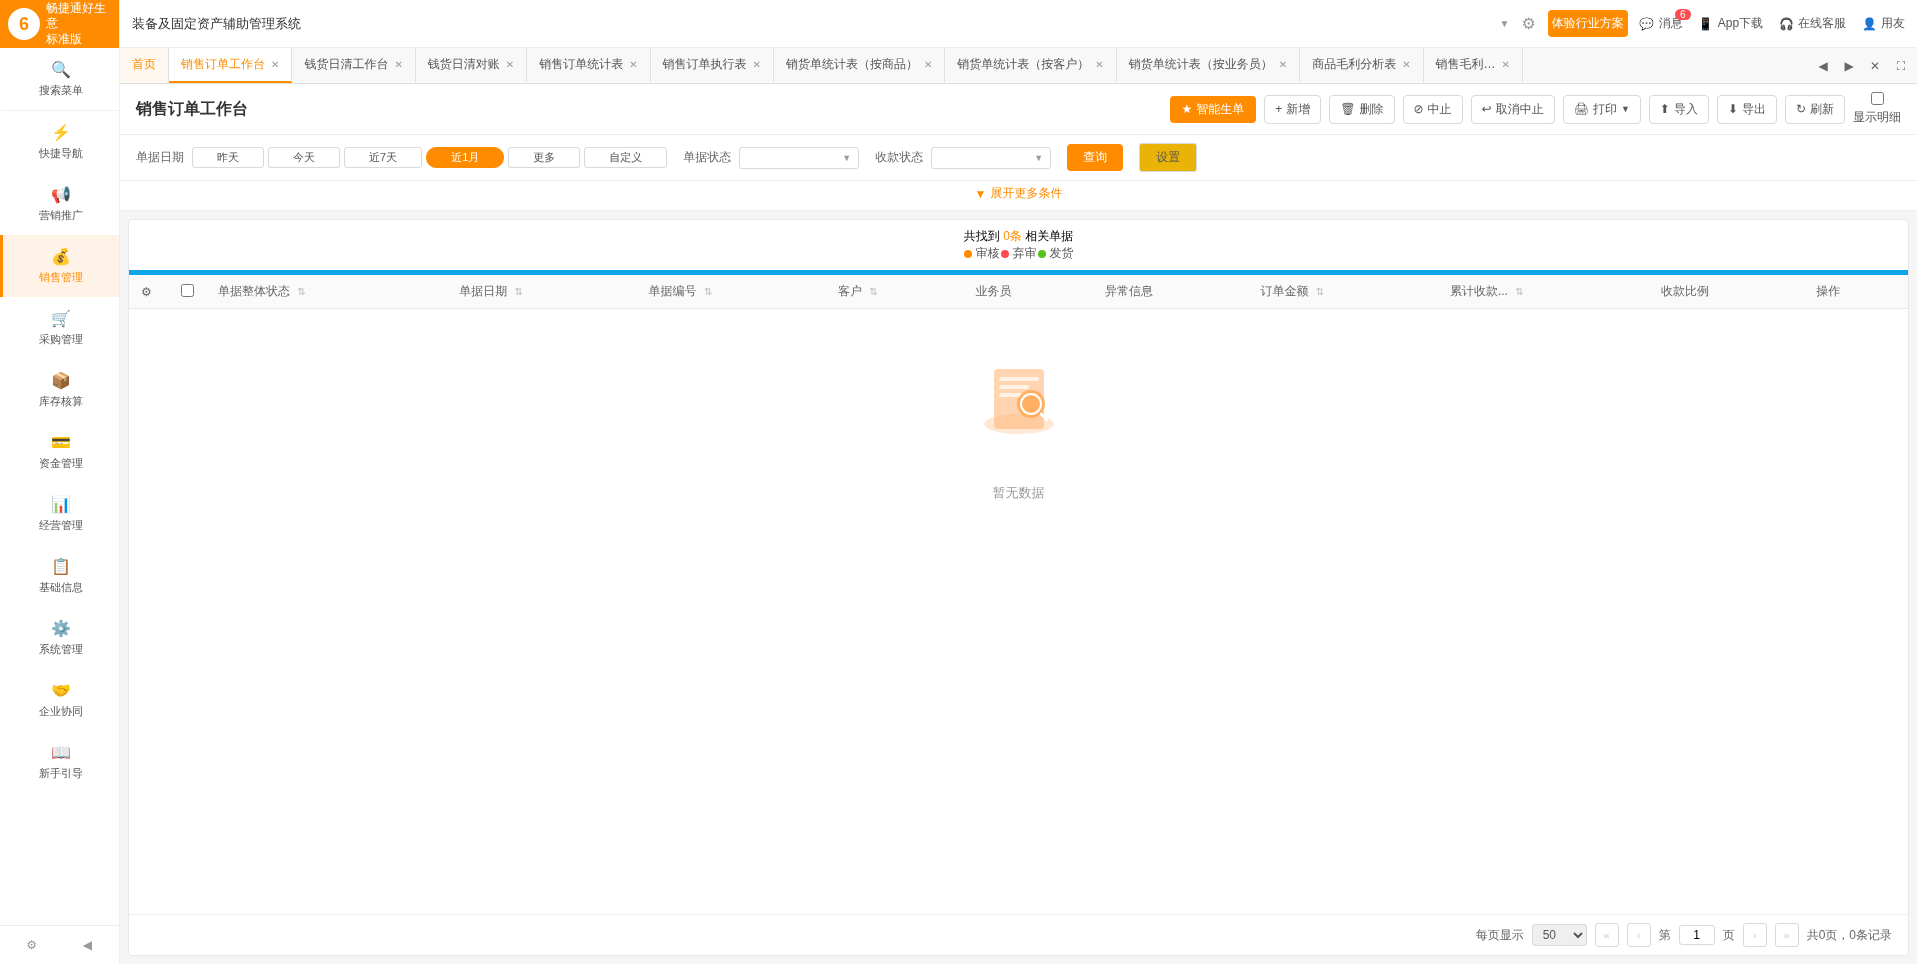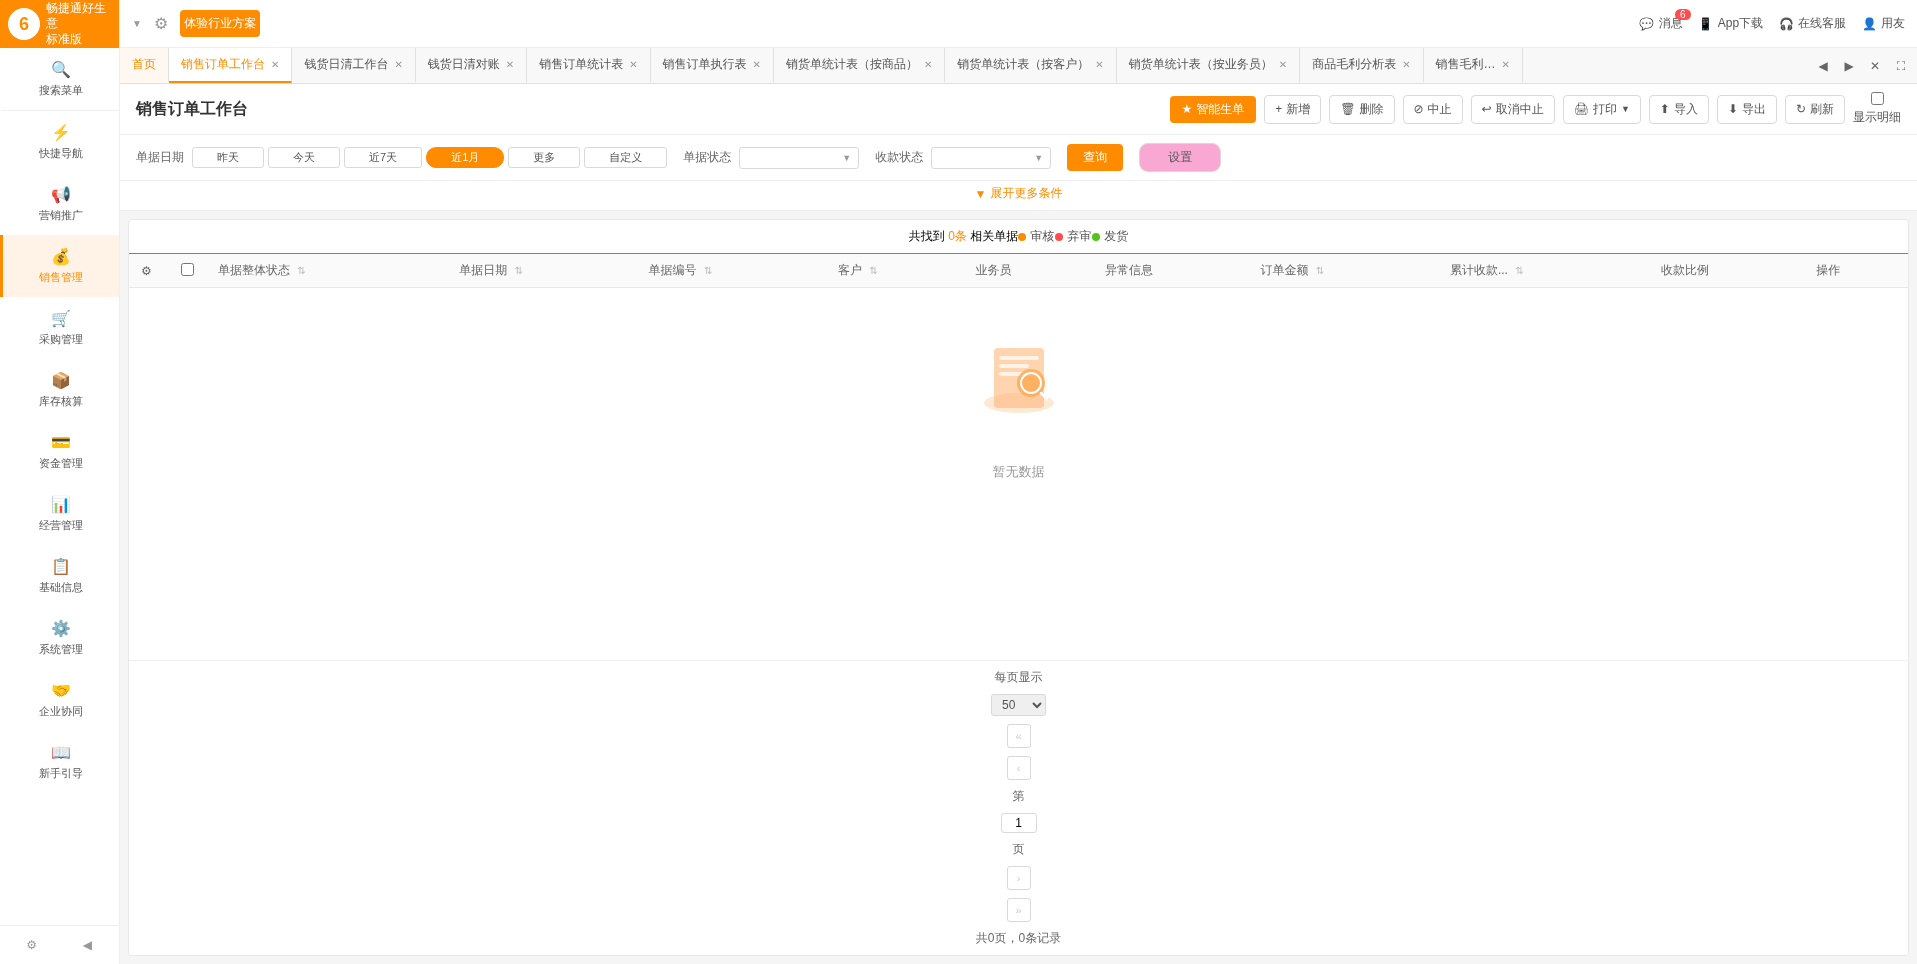--- a/index.html
+++ b/index.html
@@ -60,45 +60,45 @@
     .filter-group { display: flex; align-items: center; gap: 8px; }
     .filter-label { color: #666; white-space: nowrap; }
     .filter-date-btns { display: flex; gap: 4px; }
     .filter-date-btn { padding: 2px 24px; border: 1px solid #d9d9d9; border-radius: 3px; cursor: pointer; color: #555; background: #fff; font-size: 11px; }
     .filter-date-btn.active { background: #ff8c00; color: #fff; border-color: #ff8c00; border-radius: 10px; }
     .filter-select { border: 1px solid #d9d9d9; border-radius: 3px; padding: 3px 24px 3px 8px; color: #555; cursor: pointer; background: #fff; min-width: 120px; appearance: none; position: relative; }
     .filter-select-wrap { position: relative; display: inline-block; }
     .filter-select-wrap::after { content: '▼'; position: absolute; right: 8px; top: 50%; transform: translateY(-50%); font-size: 9px; color: #999; pointer-events: none; }
     .expand-btn { color: #ff8c00; cursor: pointer; display: flex; align-items: center; gap: 4px; font-size: 12px; }
     .btn-query { background: #ff8c00; color: #fff; border: none; border-radius: 4px; padding: 5px 16px; cursor: pointer; }
-    .btn-set { background: #f9a8d4; color: #555; border: 1px solid #d9d9d9; border-radius: 9px; padding: 5px 28px; cursor: pointer; }
+    .btn-set { background: #eab308; color: #555; border: 1px solid #d9d9d9; border-radius: 3px; padding: 5px 16px; cursor: pointer; }
 
     
     .table-area { flex: 1; overflow: auto; background: #fff; margin: 8px; border-radius: 4px; border: 1px solid #e8e8e8; display: flex; flex-direction: column; }
-    .table-info-bar { padding: 8px 16px; display: flex; align-items: center; justify-content: center; border-bottom: 1px solid #0ea5e9; }
+    .table-info-bar { padding: 8px 16px; display: flex; align-items: center; justify-content: space-between; border-bottom: 5px solid #0ea5e9; flex-direction: column; }
     .table-action-btns { display: flex; gap: 1px; }
     .table-action-btn { display: flex; align-items: center; gap: 4px; cursor: pointer; color: #555; font-size: 12px; }
     .dot-orange { width: 8px; height: 8px; background: #ff8c00; border-radius: 50%; display: inline-block; }
     .dot-red { width: 8px; height: 8px; background: #ff4d4f; border-radius: 50%; display: inline-block; }
     .dot-green { width: 8px; height: 8px; background: #52c41a; border-radius: 50%; display: inline-block; }
 
     table { width: 100%; border-collapse: collapse; }
     thead { background: #fafafa; position: sticky; top: 0; z-index: 1; }
     th { padding: 8px 12px; text-align: left; color: #666; font-weight: normal; border-bottom: 1px solid #e8e8e8; white-space: nowrap; font-size: 12px; }
     th .sort-arrows { color: #bbb; margin-left: 4px; font-size: 10px; }
     .col-settings { width: 40px; }
     .col-check { width: 36px; }
 
     
     .empty-state { flex: 1; display: flex; flex-direction: column; align-items: center; justify-content: center; padding: 40px; }
     .empty-icon { font-size: 80px; margin-bottom: 16px; color: #ffb87a; }
     .empty-text { color: #999; font-size: 13px; }
 
     
-    .pagination { padding: 8px 16px; display: flex; align-items: center; justify-content: flex-end; gap: 8px; border-top: 1px solid #f0f0f0; background: #fff; flex-direction: column; }
+    .pagination { padding: 8px 16px; display: flex; align-items: center; justify-content: flex-end; gap: 8px; border-top: 1px solid #f0f0f0; background: #fff; }
     .pagination-text { color: #666; }
     .page-size-select { border: 1px solid #d9d9d9; border-radius: 3px; padding: 2px 6px; color: #555; }
     .page-btn { width: 24px; height: 24px; display: flex; align-items: center; justify-content: center; border: 1px solid #d9d9d9; border-radius: 3px; cursor: pointer; color: #555; background: #fff; font-size: 11px; }
     .page-btn.disabled { color: #ccc; cursor: default; }
     .page-num-input { width: 36px; border: 1px solid #d9d9d9; border-radius: 3px; padding: 2px 4px; text-align: center; }
 
     
     .table-scroll-area { overflow-x: auto; overflow-y: auto; flex: 1; }
     ::-webkit-scrollbar { height: 8px; width: 8px; }
     ::-webkit-scrollbar-track { background: #f1f1f1; }
@@ -169,20 +169,21 @@
 
   <div class="sidebar-bottom">
     <div class="sidebar-bottom-btn">⚙</div>
     <div class="sidebar-bottom-btn">◀</div>
   </div>
 </div>
 
 <div class="main">
 
   <div class="topbar">
+    <span class="topbar-title">装备及固定资产辅助管理系统</span>
     <span class="dropdown-arrow">▼</span>
     <span class="settings-icon">⚙</span>
     <button class="topbar-system-btn">体验行业方案</button>
     <div class="topbar-actions">
       <div class="topbar-action-item">
         <span>💬</span>
         <span>消息</span>
         <span class="badge">6</span>
       </div>
       <div class="topbar-action-item">

